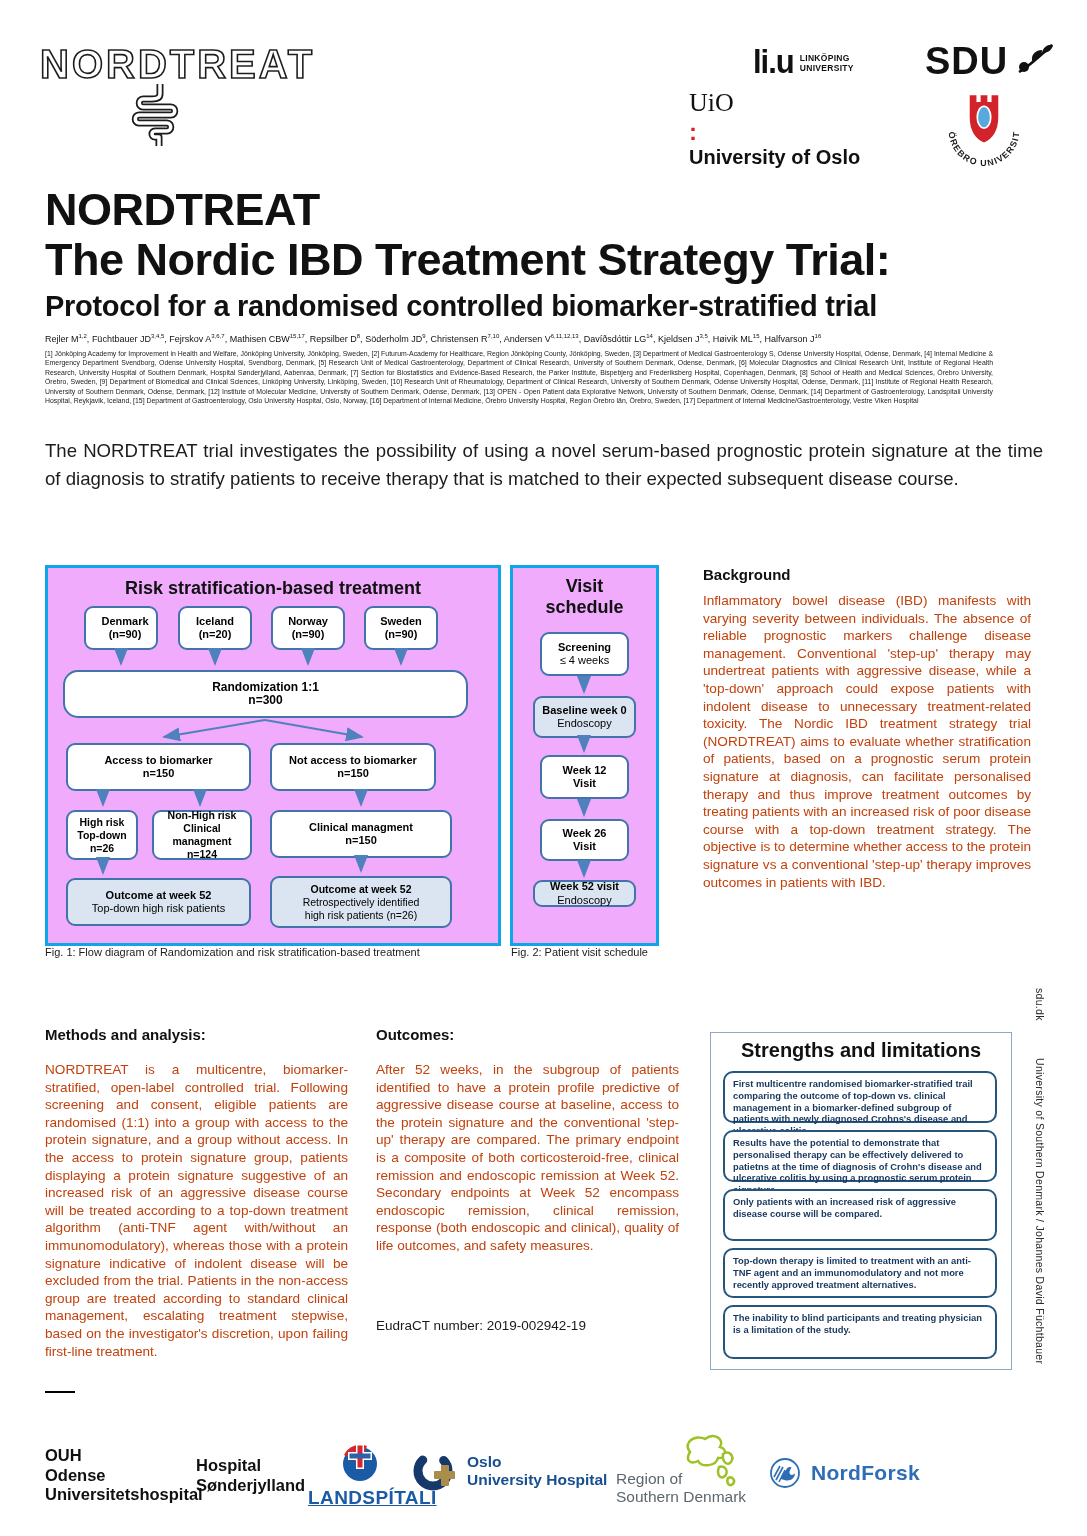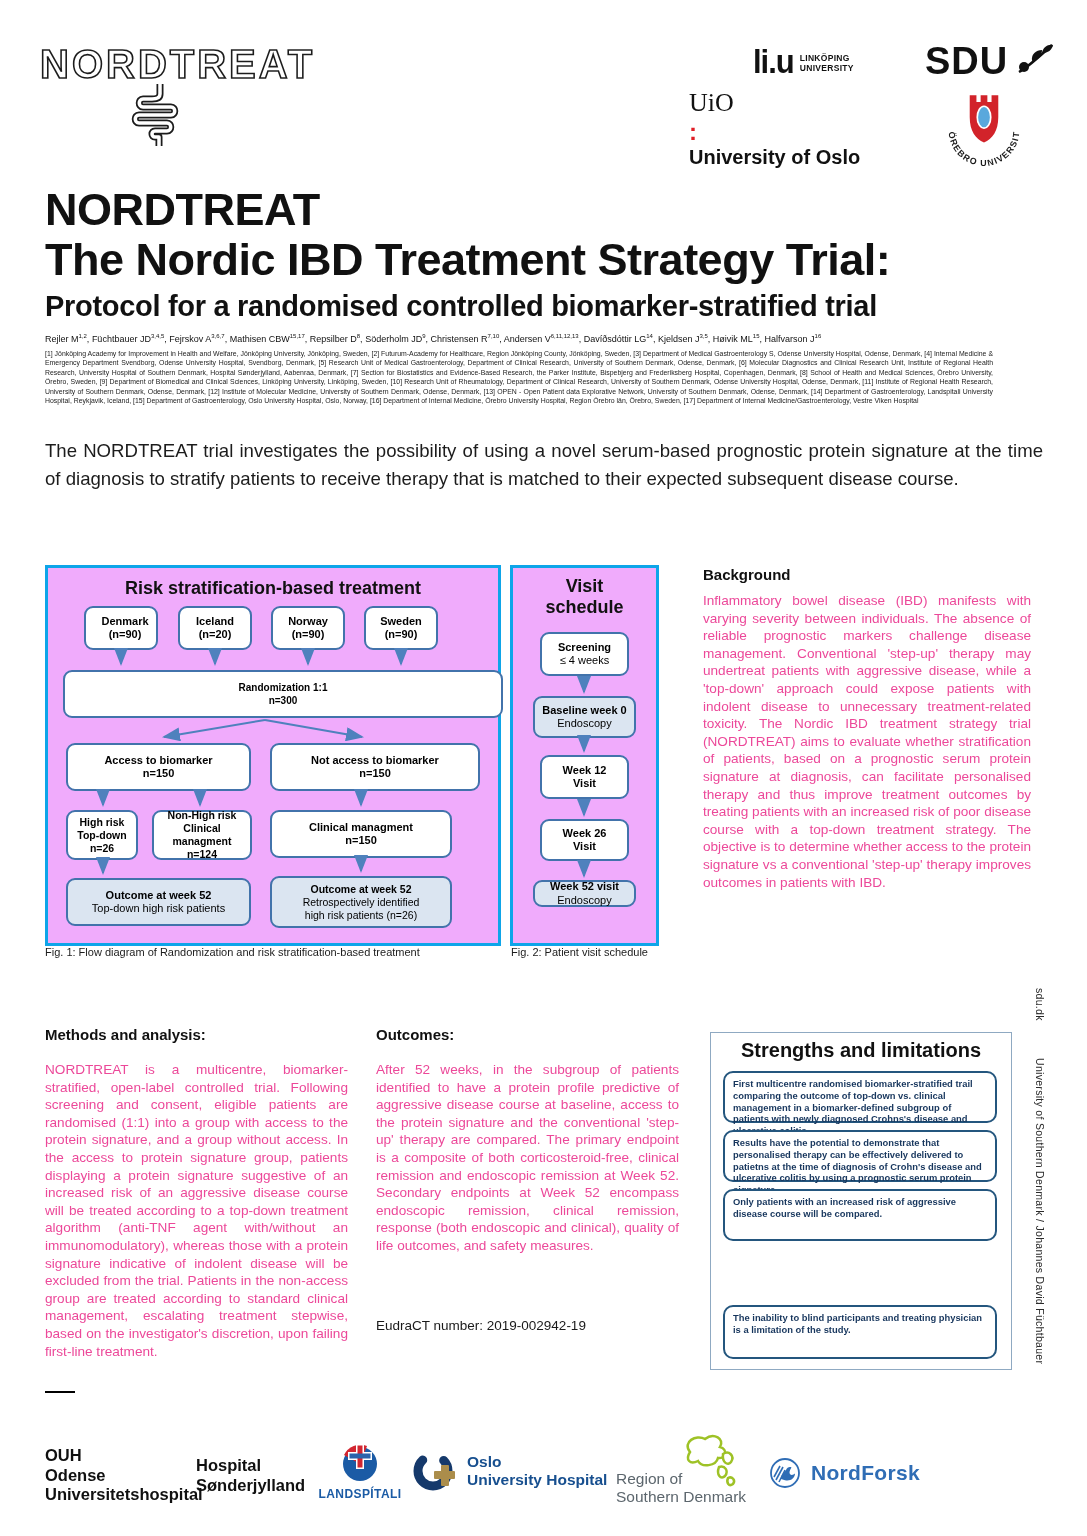--- a/index.html
+++ b/index.html
@@ -34,36 +34,36 @@
   .fbox{position:absolute;border:2px solid #4273ab;border-radius:9px;background:#fff;
         display:flex;flex-direction:column;align-items:center;justify-content:center;
         text-align:center;font-weight:bold;font-size:11px;line-height:13.5px;color:#000;
         box-sizing:border-box;}
   .fbox .reg{font-weight:normal;}
   .shaded{background:#dbe5f1;}
   .fcap{font-size:11px;color:#1c1c1c;}
 
   
   .col-h{font-size:15px;font-weight:bold;}
-  .col-p{font-size:13.6px;line-height:17.6px;text-align:justify;color:#ec4899;margin-top:9px;}
+  .col-p{font-size:13.6px;line-height:17.6px;text-align:justify;color:#c2410c;margin-top:9px;}
   .eudract{font-size:13.5px;color:#1a1a1a;}
 
   
   .str-wrap{border:1px solid #8fa9c2;background:#fff;}
   .str-title{position:absolute;top:6px;width:100%;text-align:center;font-size:20px;font-weight:bold;}
   .sbox{position:absolute;left:12px;width:274px;border:2px solid #24567e;border-radius:10px;
         background:#fff;box-sizing:border-box;padding:5px 8px;font-size:9.4px;font-weight:bold;
         line-height:11.8px;color:#17365d;}
 
   
   .vtext{writing-mode:vertical-rl;font-size:10.5px;color:#2a2a2a;letter-spacing:.3px;}
 
   
   .f-black{font-size:16.5px;font-weight:bold;line-height:19.5px;color:#101010;}
-  .lsp-txt{font-size:12px;font-weight:bold;color:#1b5ba5;letter-spacing:.4px;}
+  .lsp-txt{font-size:19px;font-weight:bold;color:#1b5ba5;letter-spacing:.4px;text-decoration:underline;}
   .oslo-txt{font-size:15.5px;font-weight:bold;color:#174f8f;line-height:18px;}
   .region-txt{font-size:15.5px;color:#5c666d;line-height:17.5px;}
   .nf-txt{font-size:21px;font-weight:bold;color:#2f6db5;letter-spacing:.3px;}
   .rule{background:#000;}
 </style>
 </head>
 <body>
 
 <div class="abs nt-logo" style="left:40px;top:42px;">NORDTREAT</div>
 <svg class="abs" style="left:125px;top:84px;" width="70" height="62" viewBox="0 0 70 62">
@@ -130,30 +130,30 @@
   </div>
   <div class="fbox" style="left:223px;top:38px;width:74px;height:44px;">
     <div>Norway</div>
     <div>(n=90)</div>
   </div>
   <div class="fbox" style="left:316px;top:38px;width:74px;height:44px;text-align:center;">
     <div>Sweden</div>
     <div>(n=90)</div>
   </div>
 
-  <div class="fbox" style="left:15px;top:102px;width:440px;height:48px;font-size:10px;">
+  <div class="fbox" style="left:15px;top:102px;width:405px;height:48px;font-size:12px;border-radius:15px;">
     <div>Randomization 1:1</div>
     <div>n=300</div>
   </div>
 
   <div class="fbox" style="left:18px;top:175px;width:185px;height:48px;">
     <div>Access to biomarker</div>
     <div>n=150</div>
   </div>
-  <div class="fbox" style="left:222px;top:175px;width:210px;height:48px;justify-content:center;">
+  <div class="fbox" style="left:222px;top:175px;width:166px;height:48px;justify-content:center;">
     <div>Not access to biomarker</div>
     <div>n=150</div>
   </div>
 
   <div class="fbox" style="left:18px;top:242px;width:72px;height:50px;font-size:10.5px;line-height:13px;">
     <div>High risk</div>
     <div>Top-down</div>
     <div>n=26</div>
   </div>
   <div class="fbox" style="left:104px;top:242px;width:100px;height:50px;font-size:10.5px;line-height:13px;">
@@ -253,20 +253,21 @@
   <div class="col-h">Outcomes:</div>
   <div class="col-p" style="margin-top:18px;">After 52 weeks, in the subgroup of patients identified to have a protein profile predictive of aggressive disease course at baseline, access to the protein signature and the conventional 'step-up' therapy are compared. The primary endpoint is a composite of both corticosteroid-free, clinical remission and endoscopic remission at Week 52. Secondary endpoints at Week 52 encompass endoscopic remission, clinical remission, response (both endoscopic and clinical), quality of life outcomes, and safety measures.</div>
 </div>
 <div class="abs eudract" style="left:376px;top:1318px;">EudraCT number: 2019-002942-19</div>
 
 <div class="abs str-wrap" style="left:710px;top:1032px;width:300px;height:336px;">
   <div class="str-title">Strengths and limitations</div>
   <div class="sbox" style="top:38px;height:52px;">First multicentre randomised biomarker-stratified trail comparing the outcome of top-down vs. clinical management in a biomarker-defined subgroup of patients with newly diagnosed Crohns's disease and ulcerative colitis.</div>
   <div class="sbox" style="top:97px;height:52px;">Results have the potential to demonstrate that personalised therapy can be effectively delivered to patietns at the time of diagnosis of Crohn's disease and ulcerative colitis by using a prognostic serum protein signature.</div>
   <div class="sbox shaded" style="top:156px;height:52px;">Only patients with an increased risk of aggressive disease course will be compared.</div>
+  <div class="sbox shaded" style="top:215px;height:50px;">Top-down therapy is limited to treatment with an anti-TNF agent and an immunomodulatory and not more recently approved treatment alternatives.</div>
   <div class="sbox shaded" style="top:272px;height:54px;">The inability to blind participants and treating physician is a limitation of the study.</div>
 </div>
 
 <div class="abs vtext" style="left:1034px;top:988px;">sdu.dk</div>
 <div class="abs vtext" style="left:1034px;top:1058px;">University of Southern Denmark / Johannes David Füchtbauer</div>
 
 <div class="abs rule" style="left:45px;top:1391px;width:30px;height:2px;"></div>
 
 <div class="abs f-black" style="left:45px;top:1446px;">
   <div>OUH</div>

